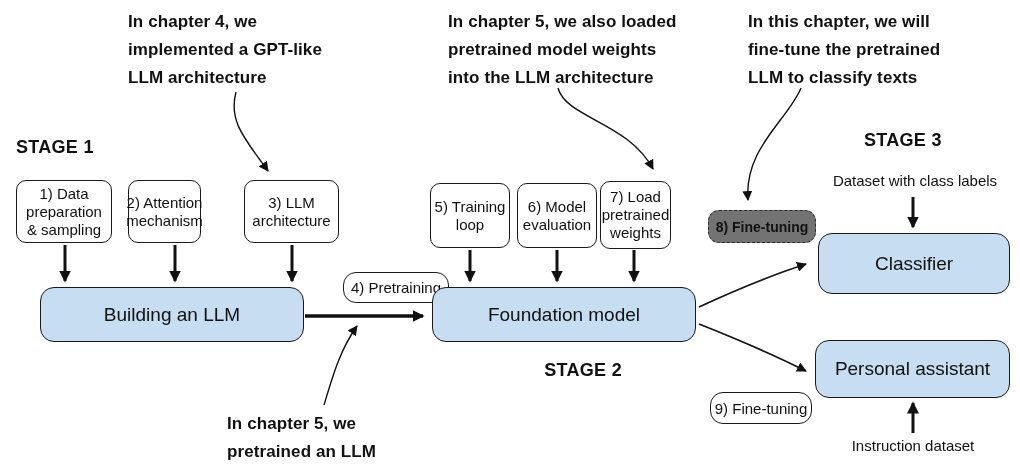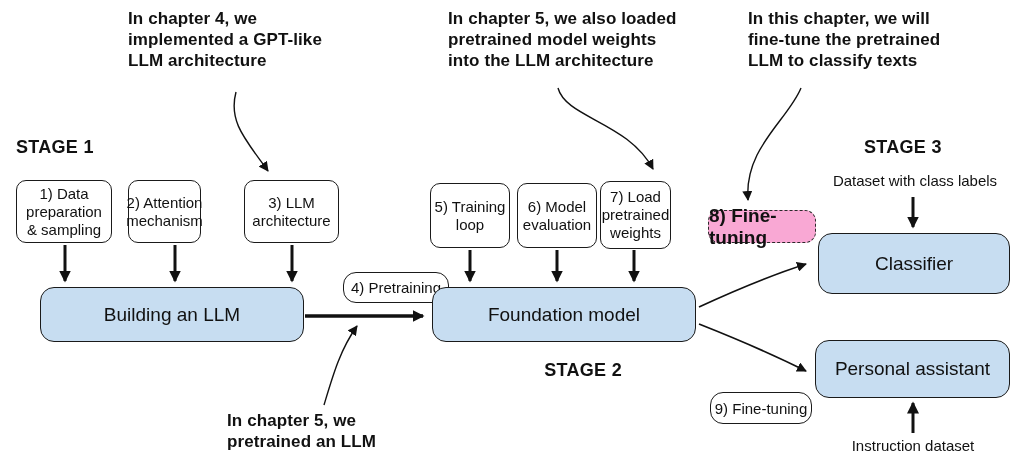--- a/index.html
+++ b/index.html
@@ -15,21 +15,21 @@
   #arrows {
     position: absolute;
     left: 0; top: 0;
     z-index: 1;
   }
   .abs { position: absolute; z-index: 2; box-sizing: border-box; }
 
   .annotation {
     font-weight: bold;
     font-size: 17px;
-    line-height: 21px;
+    line-height: 28px;
     white-space: pre-line;
     letter-spacing: 0.1px;
   }
   .stage {
     font-weight: bold;
     font-size: 18px;
     letter-spacing: 0.3px;
   }
   .stepbox {
     background: #ffffff;
@@ -55,27 +55,27 @@
   .node {
     background: #c7ddf1;
     border: 1.8px solid #1a1a1a;
     border-radius: 14px;
     display: flex;
     align-items: center;
     justify-content: center;
     font-size: 19px;
   }
   .highlight {
-    background: #f9a8d4;
+    background: #737373;
     border: 1.7px dashed #2a2a2a;
     border-radius: 11px;
     display: flex;
     align-items: center;
     justify-content: center;
-    font-size: 19px;
+    font-size: 14px;
     font-weight: bold;
   }
   .plain-label {
     font-size: 15px;
     text-align: center;
   }
 </style>
 </head>
 <body>
 
@@ -121,21 +121,21 @@
 pretrained model weights
 into the LLM architecture</div>
   <div class="abs annotation" style="left:748px; top:8px;">In this chapter, we will
 fine-tune the pretrained
 LLM to classify texts</div>
   <div class="abs annotation" style="left:227px; top:410px;">In chapter 5, we
 pretrained an LLM</div>
 
   <div class="abs stage" style="left:16px;  top:137px;">STAGE 1</div>
   <div class="abs stage" style="left:512px; top:360px; width:110px; text-align:right;">STAGE 2</div>
-  <div class="abs stage" style="left:864px; top:137px;">STAGE 3</div>
+  <div class="abs stage" style="left:864px; top:130px;">STAGE 3</div>
 
   <div class="abs stepbox" style="left:16px;  top:180px; width:96px; height:63px;">1) Data
 preparation
 &amp; sampling</div>
   <div class="abs stepbox" style="left:128px; top:180px; width:73px; height:63px;">2) Attention
 mechanism</div>
   <div class="abs stepbox" style="left:244px; top:180px; width:95px; height:63px;">3) LLM
 architecture</div>
 
   <div class="abs stepbox" style="left:430px; top:183px; width:80px; height:65px;">5) Training

